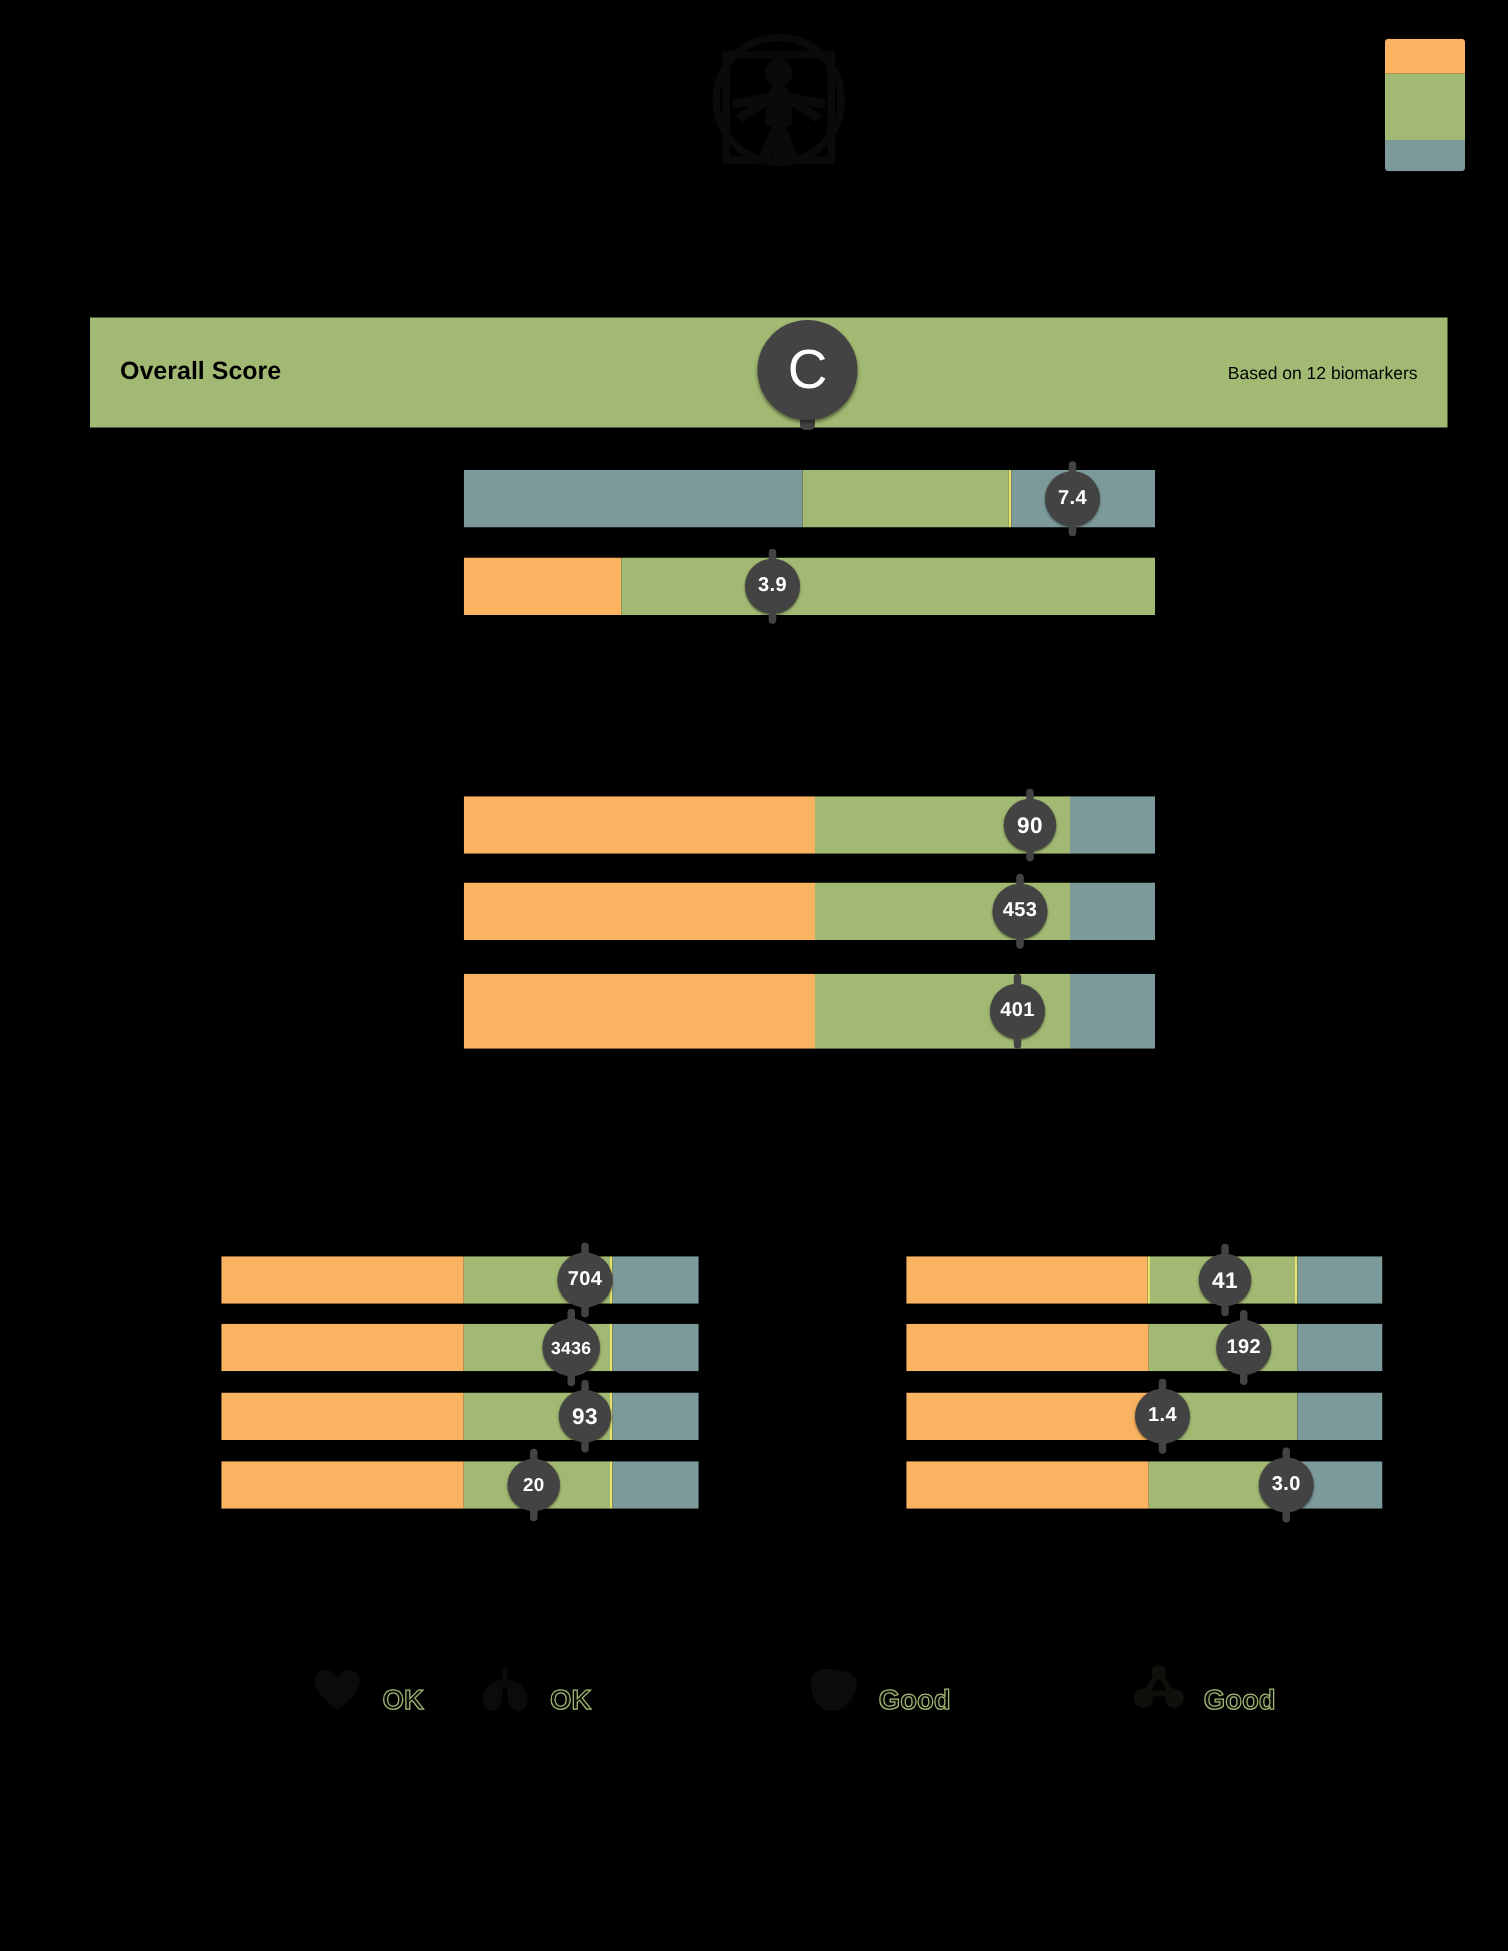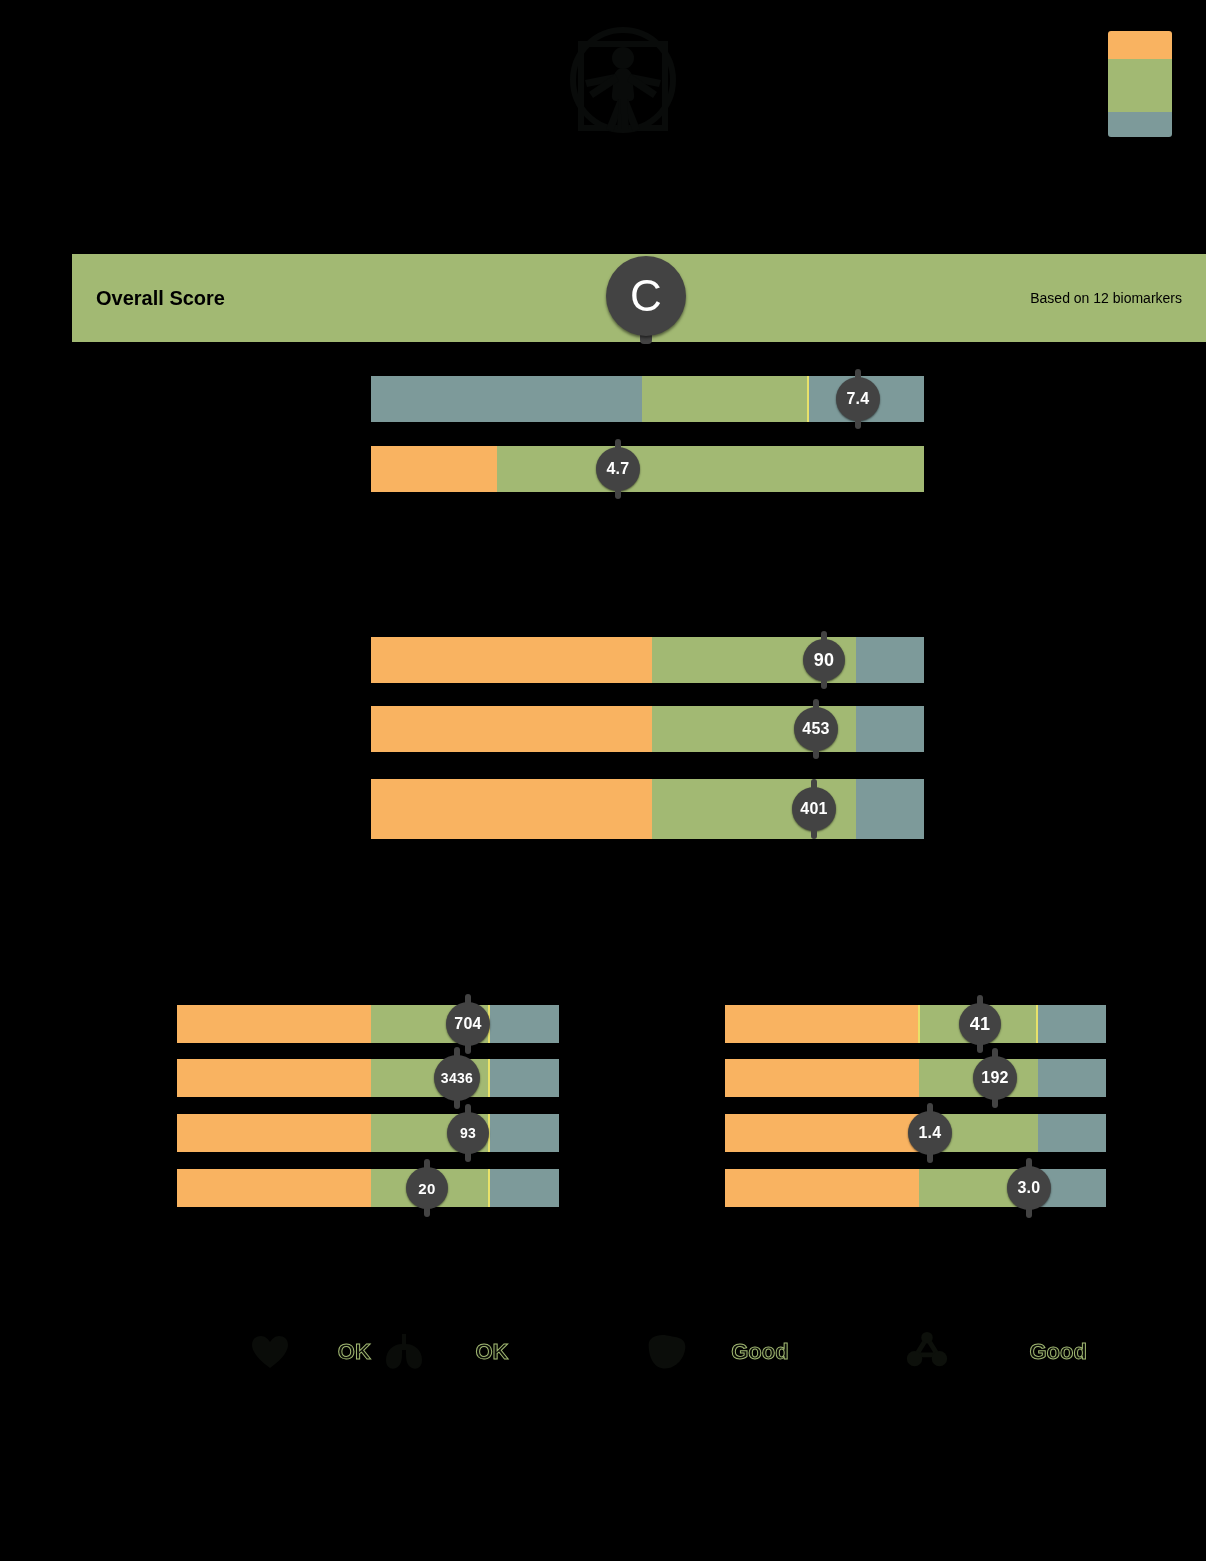--- a/index.html
+++ b/index.html
@@ -29,21 +29,20 @@
     position:absolute;left:72px;top:176px;font-size:22px;font-weight:bold;color:#000;
   }
   .report-sub{
     position:absolute;left:72px;top:207px;font-size:14px;color:#000;
   }
 
   
   .banner{
     position:absolute;left:72px;top:254px;width:1086px;height:88px;
     background:#A2B973;
-    padding-left:48px;
   }
   .banner-label{
     position:absolute;left:24px;top:50%;transform:translateY(-50%);
     font-size:20px;font-weight:bold;color:#000;
   }
   .banner-right{
     position:absolute;right:24px;top:50%;transform:translateY(-50%);
     font-size:14px;color:#000;
   }
   .grade-badge{
@@ -93,21 +92,21 @@
   }
   .marker .mcap{
     position:absolute;left:50%;transform:translateX(-50%);
     top:-8px;width:6px;height:9px;background:#434343;border-radius:3px 3px 0 0;
   }
 
   
   .status-item{position:absolute;display:flex;align-items:center;gap:14px;}
   .status-icon{width:44px;height:44px;display:flex;align-items:center;justify-content:center;}
   .status-icon svg{display:block;}
-  .status-text{display:flex;flex-direction:row;line-height:1.25;}
+  .status-text{display:flex;flex-direction:column;line-height:1.25;}
   .status-name{font-size:13px;color:#000;white-space:nowrap;}
   .status-value{
     font-size:22px;font-weight:bold;white-space:nowrap;
     color:#0b0d08;
     -webkit-text-stroke:1px #A2B973;
   }
   .footnote{position:absolute;left:72px;top:1452px;font-size:11px;color:#000;width:1060px;}
 </style>
 </head>
 <body>
@@ -184,21 +183,21 @@
       </div>
       <div class="row" style="left: 371px; top: 446px; width: 553px; height: 46px;">
         <span class="row-label">Weight Trend</span>
         <span class="row-unit">kg</span>
         <div class="track">
           <div class="seg orange" style="width: 126px;"></div>
           <div class="seg green" style="width: 427px;"></div>
         </div>
         <div class="marker" style="width: 44px; height: 44px; font-size: 16px; left: 247px;">
           <span class="mcap"></span>
-          <span>4.7</span>
+          <span>3.9</span>
           <span class="mtail"></span>
         </div>
       </div>
       <div class="row" style="left: 371px; top: 637px; width: 553px; height: 46px;">
         <span class="row-label">HDL</span>
         <span class="row-unit">mg/dL</span>
         <div class="track">
           <div class="seg orange" style="width: 281px;"></div>
           <div class="seg green" style="width: 204px;"></div>
           <div class="seg teal" style="width: 68px;"></div>
@@ -269,21 +268,21 @@
       </div>
       <div class="row" style="left: 177px; top: 1114px; width: 382px; height: 38px;">
         <span class="row-label">Glucose</span>
         <span class="row-unit">mg/dL</span>
         <div class="track">
           <div class="seg orange" style="width: 194px;"></div>
           <div class="seg green" style="width: 117px;"></div>
           <div class="seg rule" style="width: 2px;"></div>
           <div class="seg teal" style="width: 69px;"></div>
         </div>
-        <div class="marker" style="width: 42px; height: 42px; font-size: 14px; left: 291px;">
+        <div class="marker" style="width: 42px; height: 42px; font-size: 18px; left: 291px;">
           <span class="mcap"></span>
           <span>93</span>
           <span class="mtail"></span>
         </div>
       </div>
       <div class="row" style="left: 177px; top: 1169px; width: 382px; height: 38px;">
         <span class="row-label">ALT</span>
         <span class="row-unit">U/L</span>
         <div class="track">
           <div class="seg orange" style="width: 194px;"></div>

